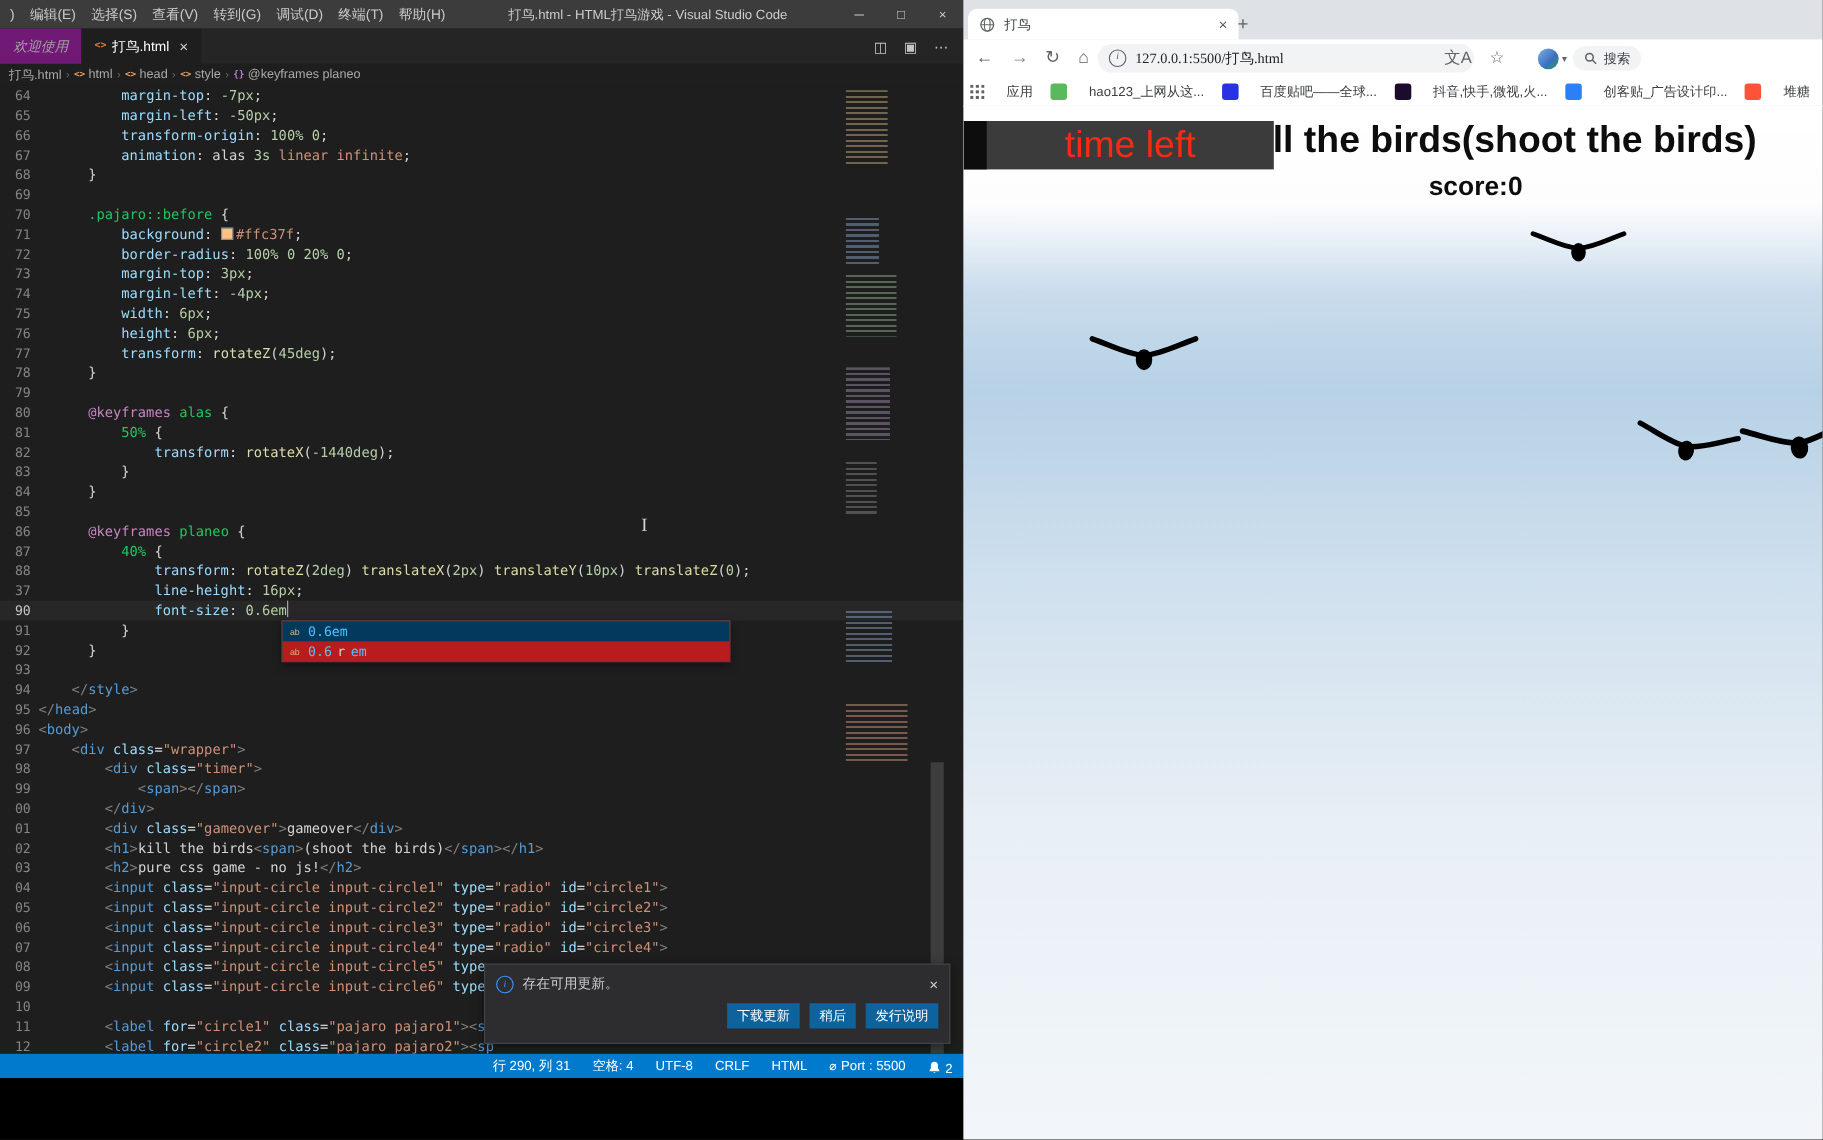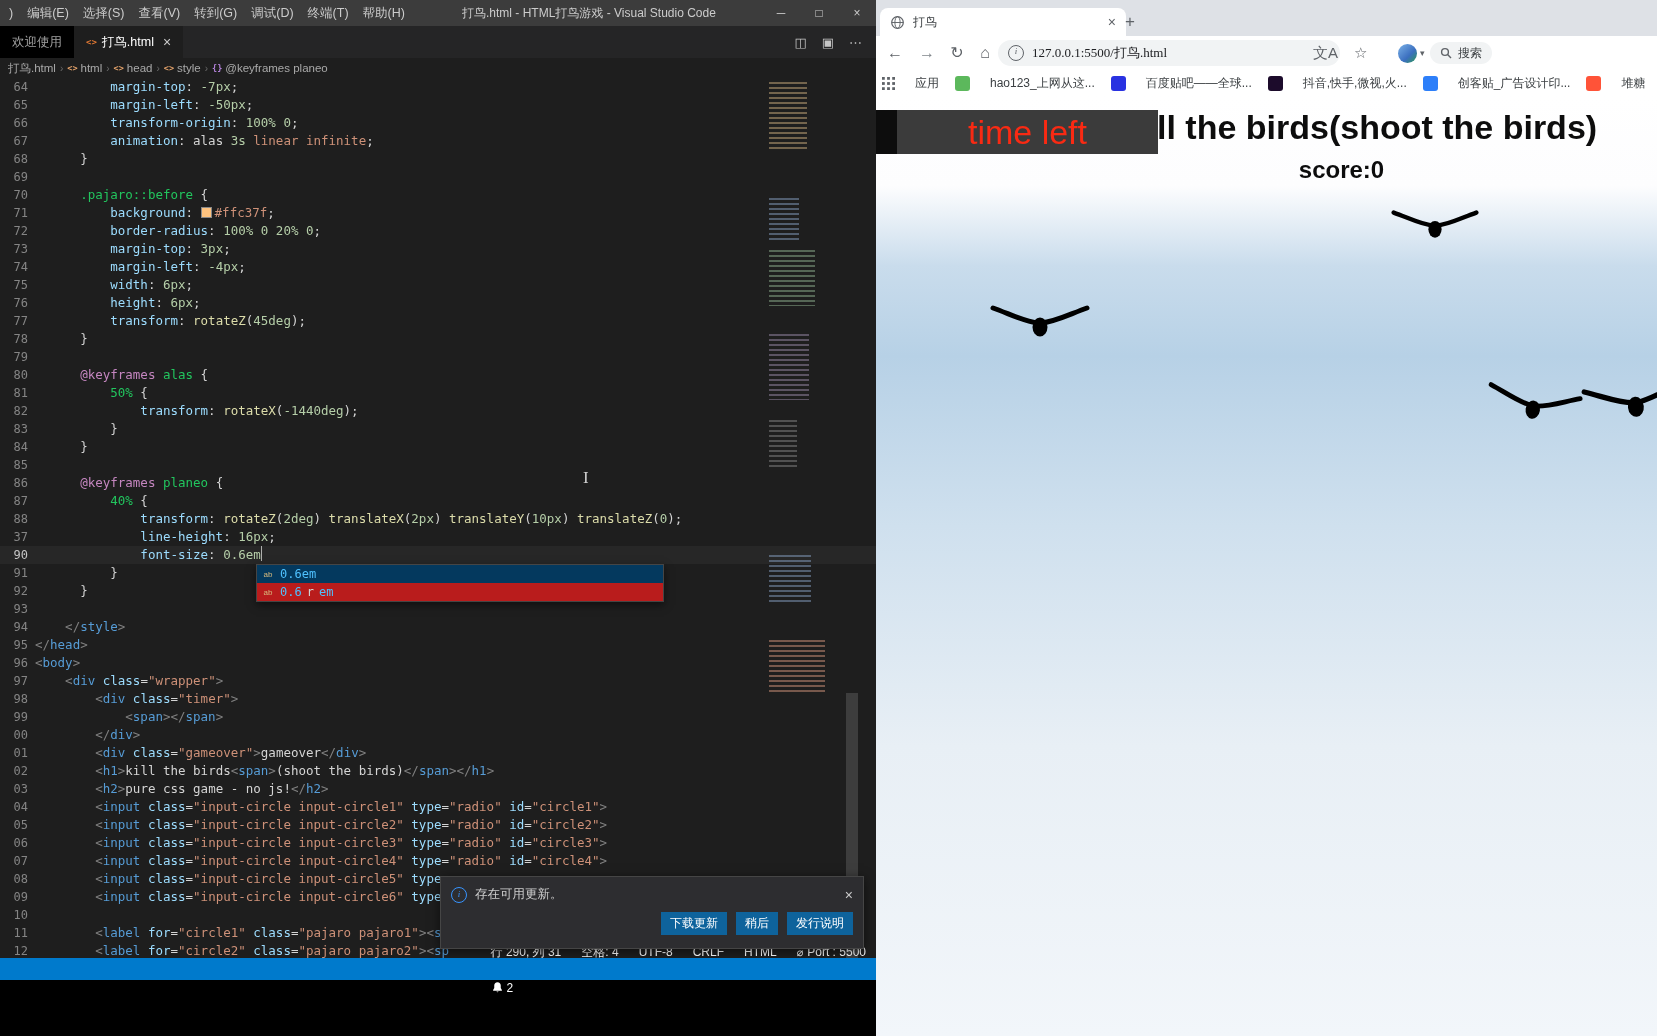--- a/index.html
+++ b/index.html
@@ -10,21 +10,21 @@
   .vscode{position:absolute;left:0;top:0;width:876px;height:980px;background:#1e1e1e;}
   .titlebar{height:26px;background:#3c3c3c;display:flex;align-items:center;color:#cccccc;font-size:12.5px;position:relative;}
   .menus{display:flex;height:100%;align-items:center;padding-left:2px;}
   .menu-item{padding:0 7px;line-height:26px;white-space:nowrap;}
   .vs-title{position:absolute;left:462px;top:0;line-height:26px;font-size:12px;white-space:nowrap;color:#cccccc;}
   .win-controls{margin-left:auto;display:flex;height:100%;}
   .win-controls span{width:38px;text-align:center;line-height:26px;font-size:12px;}
 
   .tabbar{height:32px;background:#252526;display:flex;position:relative;}
   .tab{display:flex;align-items:center;padding:0 12px;font-size:12.5px;height:100%;white-space:nowrap;}
-  .tab.inactive{background:#000000;color:#a0a0a0;}
+  .tab.inactive{background:#701a75;color:#a0a0a0;font-style:italic;}
   .tab.active{background:#1e1e1e;color:#ffffff;}
   .file-icon{color:#e37933;font-family:"DejaVu Sans Mono",monospace;font-size:9px;font-weight:bold;margin-right:5px;}
   .tab-close{margin-left:9px;color:#cccccc;font-size:14px;}
   .tab-actions{margin-left:auto;display:flex;align-items:center;gap:15px;padding-right:14px;color:#c5c5c5;font-size:13px;}
 
   .breadcrumb{height:20px;background:#1e1e1e;display:flex;align-items:center;font-size:11.5px;color:#a9a9a9;padding-left:8px;}
   .bc-item{display:flex;align-items:center;gap:3px;}
   .bc-sep{color:#6a6a6a;margin:0 4px;font-size:10px;}
   .bc-ico{font-family:"DejaVu Sans Mono",monospace;font-size:8.5px;font-weight:bold;}
 
@@ -59,21 +59,21 @@
   .sb-thumb{position:absolute;left:846px;width:12px;top:615px;height:265px;background:rgba(121,121,121,.35);}
 
   .notification{position:absolute;left:440px;top:798px;width:422px;height:71px;background:#2d2d30;border:1px solid #454545;box-shadow:0 2px 10px rgba(0,0,0,.55);z-index:6;}
   .notif-head{display:flex;align-items:center;padding:9px 10px 4px;color:#cccccc;font-size:12.5px;gap:8px;}
   .info-icon{width:14px;height:14px;border-radius:50%;border:1.5px solid #3794ff;color:#3794ff;font-size:9px;line-height:13px;text-align:center;font-style:italic;font-family:"Liberation Serif",serif;flex:0 0 auto;}
   .notif-close{margin-left:auto;color:#cccccc;font-size:14px;}
   .notif-buttons{display:flex;justify-content:flex-end;gap:9px;padding:5px 10px;}
   .notif-btn{background:#0e639c;color:#fff;border:none;font-size:12px;padding:3px 9px;font-family:"Liberation Sans",sans-serif;}
 
   .statusbar{position:absolute;left:0;top:958px;width:876px;height:22px;background:#007acc;color:#fff;display:flex;align-items:center;font-size:12px;}
-  .status-right{margin-left:auto;display:flex;align-items:flex-start;gap:20px;padding-right:10px;flex-direction:column;}
+  .status-right{margin-left:auto;display:flex;align-items:flex-end;gap:20px;padding-right:10px;}
   .status-item{display:flex;align-items:center;gap:4px;white-space:nowrap;}
   .st-ico{font-size:11px;}
   .bell-item{display:flex;align-items:center;gap:3px;}
 
   .mouse{position:absolute;left:583px;top:468px;color:#cfcfcf;font-family:"Liberation Serif",serif;font-size:17px;z-index:9;}
 
   
   .chrome{position:absolute;left:876px;top:0;width:781px;height:1036px;background:#fff;}
   .tabstrip{height:36px;background:#dee1e6;position:relative;}
   .btab{position:absolute;left:4px;top:8px;width:226px;height:28px;background:#fff;border-radius:8px 8px 0 0;display:flex;align-items:center;padding:0 10px;font-size:12px;color:#3c4043;gap:8px;}

